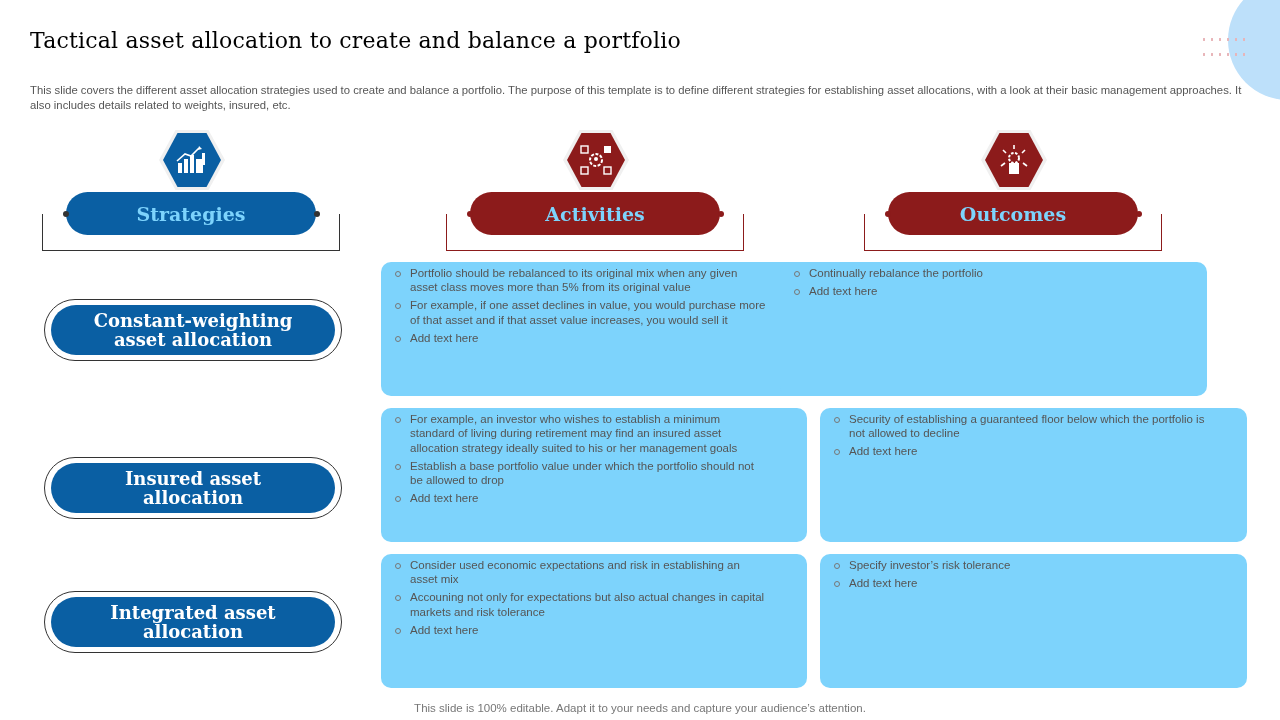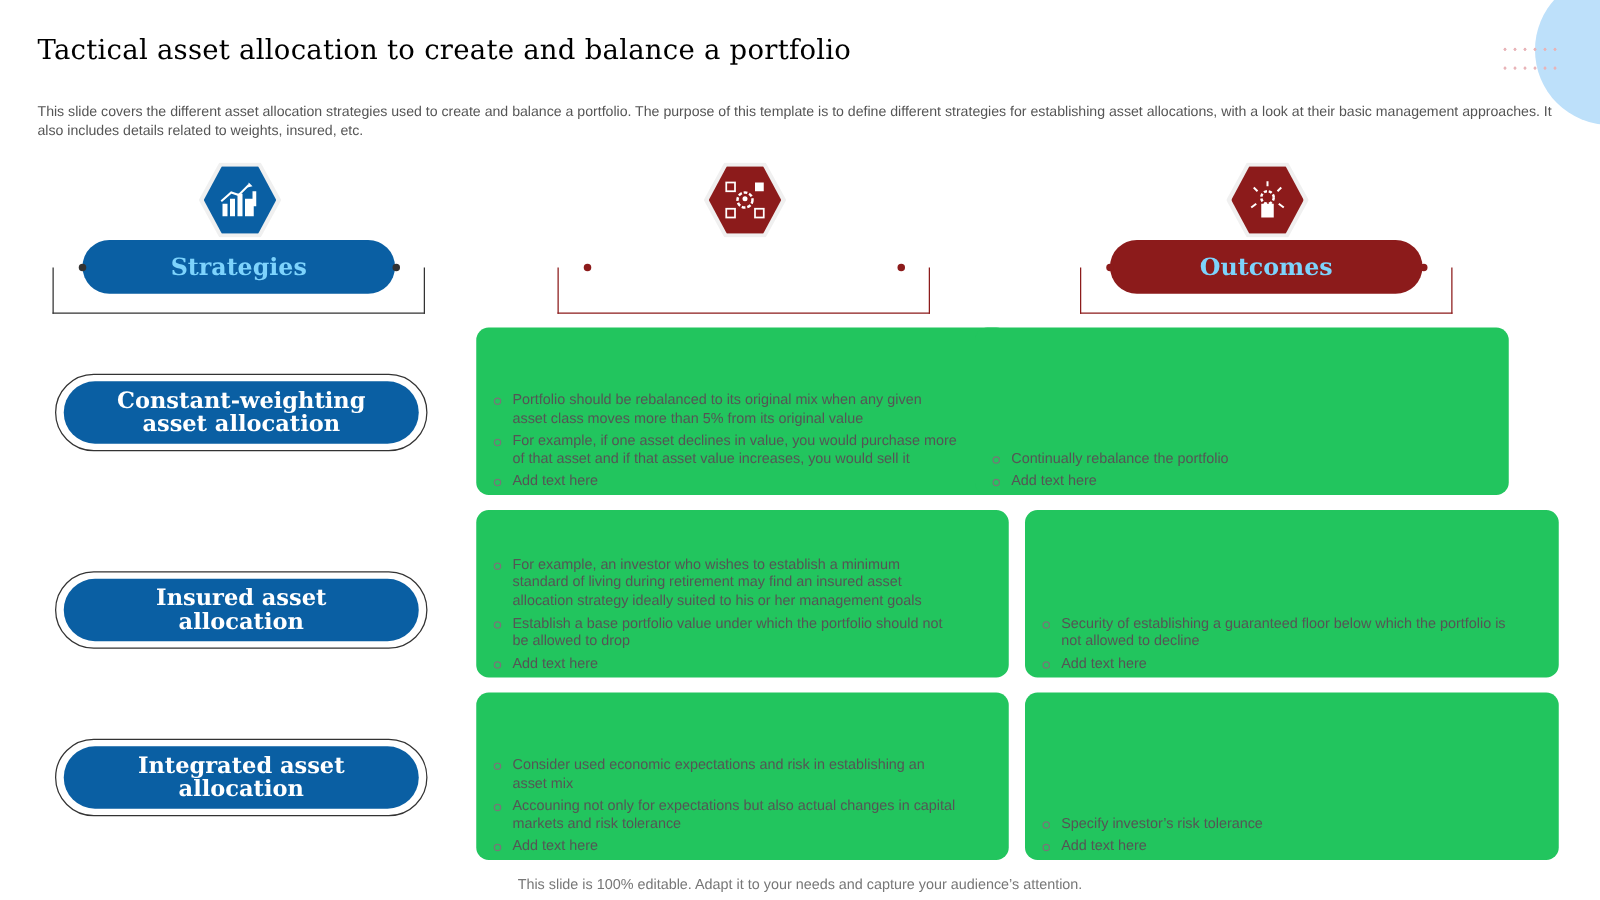--- a/index.html
+++ b/index.html
@@ -59,22 +59,22 @@
   }
   .strat-inner {
     position: absolute; left: 6px; top: 5px; right: 6px; bottom: 5px;
     border-radius: 26px; background: #0a5fa3; color: #fff;
     display: flex; align-items: center; justify-content: center; text-align: center;
     font-family: "DejaVu Serif", "Liberation Serif", serif; font-weight: bold;
     font-size: 18px; line-height: 19px; padding: 0 30px;
   }
   
   .card {
-    position: absolute; background: #22c55e; border-radius: 10px;
-    display: flex; flex-direction: column; justify-content: flex-end;
+    position: absolute; background: #7dd3fc; border-radius: 10px;
+    display: flex; flex-direction: column; justify-content: flex-start;
     padding: 0 40px 0 14px; box-sizing: border-box;
   }
   .card ul { list-style: none; margin: 0; padding: 0; }
   .card li {
     position: relative; padding-left: 15px; font-size: 11.5px; line-height: 14.5px;
     color: #555; margin: 3.5px 0;
   }
   .card li::before {
     content: ""; position: absolute; left: 0; top: 5px; width: 4px; height: 4px;
     border: 1px solid #777; border-radius: 50%;
@@ -119,20 +119,21 @@
       <svg width="34" height="32" viewBox="0 0 34 32">
         <circle cx="17" cy="16" r="6" fill="none" stroke="#fff" stroke-width="2" stroke-dasharray="3 1.5"></circle>
         <circle cx="17" cy="15" r="2" fill="#fff"></circle>
         <rect x="2" y="2" width="7" height="7" fill="none" stroke="#fff" stroke-width="1.4"></rect>
         <rect x="25" y="2" width="7" height="7" fill="#fff"></rect>
         <rect x="2" y="23" width="7" height="7" fill="none" stroke="#fff" stroke-width="1.4"></rect>
         <rect x="25" y="23" width="7" height="7" fill="none" stroke="#fff" stroke-width="1.4"></rect>
       </svg>
     </div>
   </div>
+  <div class="pill red">Activities</div>
   <div class="dot" style="left:21px; background:#8c1b1b;"></div>
   <div class="dot" style="left:272px; background:#8c1b1b;"></div>
 </div>
 
 <div class="col-head" style="left:864px;">
   <div class="bracket" style="border-color:#8c1b1b;"></div>
   <div class="hex">
     <div class="hex-inner red">
       <svg width="34" height="32" viewBox="0 0 34 32">
         <circle cx="17" cy="14" r="5" fill="none" stroke="#fff" stroke-width="2" stroke-dasharray="2.5 1.5"></circle>

